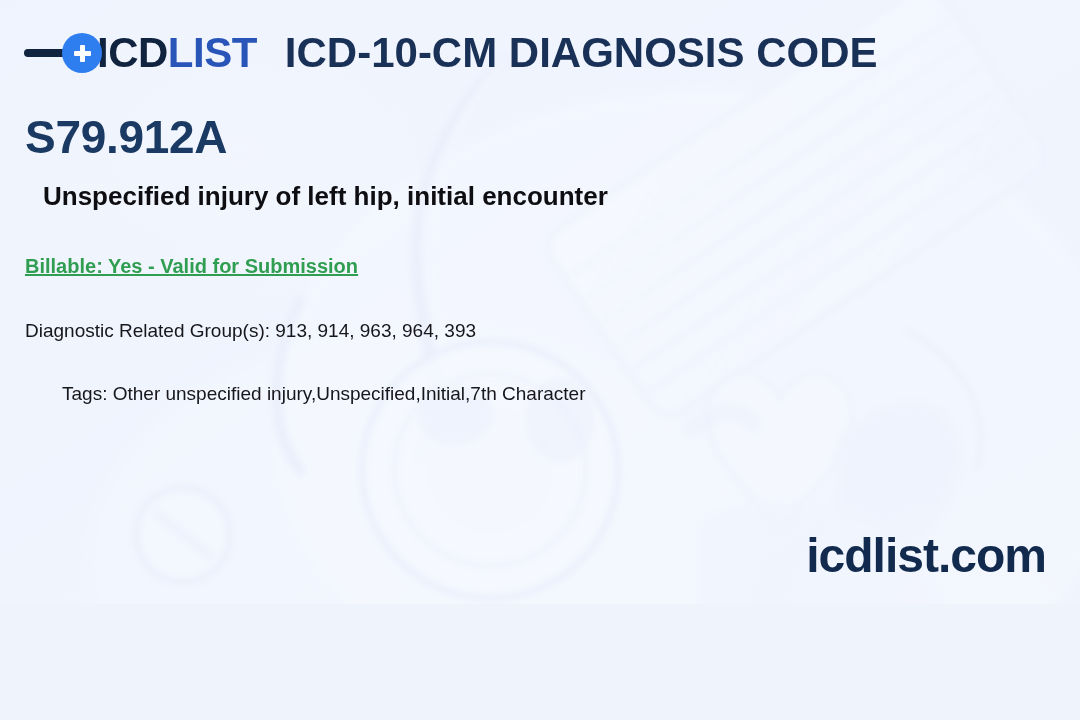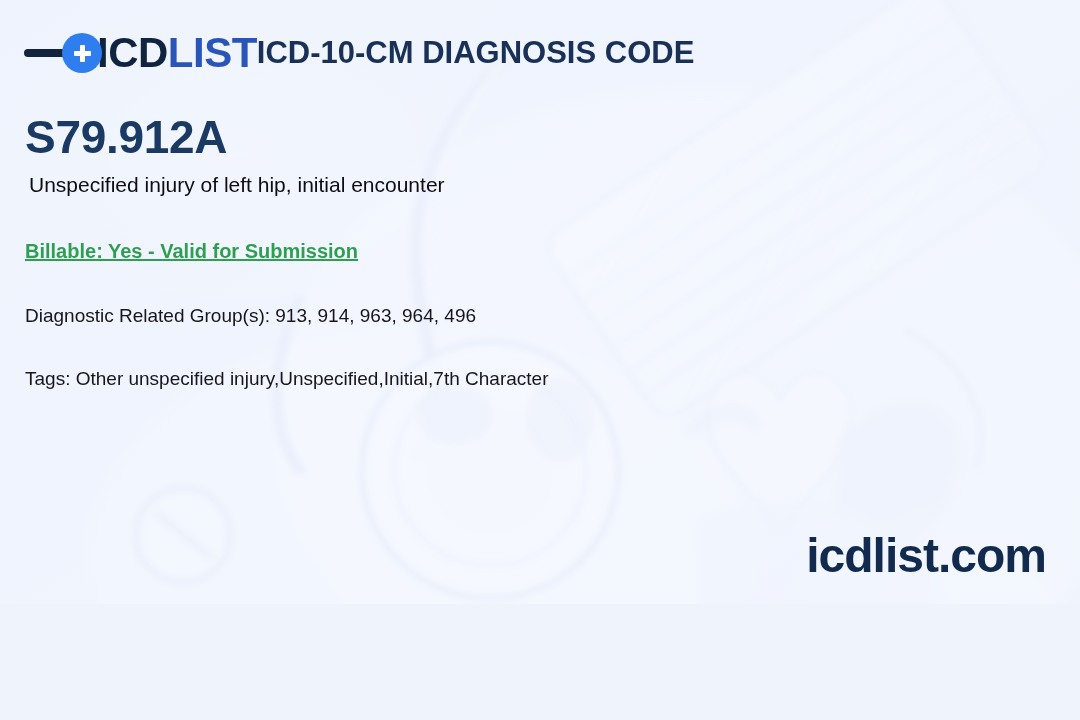--- a/index.html
+++ b/index.html
@@ -79,21 +79,22 @@
     font-weight: bold;
     letter-spacing: -0.5px;
     line-height: 1;
     margin-left: -5px;
   }
   .logo-word .icd { color: #0f2murky; }
   .logo-word .icd { color: #10243f; }
   .logo-word .list { color: #2a55b8; }
 
   .header-title {
-    font-size: 31px;
+    margin-left: 28px;
+    font-size: 42px;
     font-weight: bold;
     color: #1a3157;
     letter-spacing: 0px;
     white-space: nowrap;
   }
 
   
   .content {
     position: absolute;
     left: 25px;
@@ -102,45 +103,46 @@
   }
   .code-title {
     font-size: 46px;
     font-weight: bold;
     color: #1a3a63;
     letter-spacing: -0.3px;
     line-height: 1.1;
     margin: 0 0 9px 0;
   }
   .code-desc {
-    font-size: 21px;
-    font-weight: normal;
+    font-size: 26px;
+    font-weight: bold;
     color: #0e0e12;
     line-height: 1.2;
-    margin: 4px;
+    margin: 18px;
   }
   .billable {
     margin-top: 42px;
     font-size: 20px;
     font-weight: bold;
     color: #2f9e51;
     line-height: 1.2;
     text-decoration: underline;
   }
   .drg {
     margin-top: 42px;
     font-size: 19px;
     color: #16161b;
     line-height: 1.2;
   }
   .tags {
     margin-top: 40px;
     font-size: 19px;
     color: #16161b;
     line-height: 1.2;
+    margin-left: 37px;
   }
   .url {
     margin-top: 67px;
     font-size: 15px;
     font-weight: bold;
     color: #1f3a5f;
     line-height: 1.2;
   }
 
   
@@ -267,19 +269,19 @@
       </span>
       <span class="logo-word"><span class="icd">ICD</span><span class="list">LIST</span></span>
     </div>
     <div class="header-title">ICD-10-CM DIAGNOSIS CODE</div>
   </div>
 
   <div class="content">
     <div class="code-title">S79.912A</div>
     <div class="code-desc">Unspecified injury of left hip, initial encounter</div>
     <div class="billable">Billable: Yes - Valid for Submission</div>
-    <div class="drg">Diagnostic Related Group(s): 913, 914, 963, 964, 496</div>
+    <div class="drg">Diagnostic Related Group(s): 913, 914, 963, 964, 393</div>
     <div class="tags">Tags: Other unspecified injury,Unspecified,Initial,7th Character</div>
   </div>
 
   <div class="footer-brand">icdlist.com</div>
 
 </div>
 
 </body></html>

